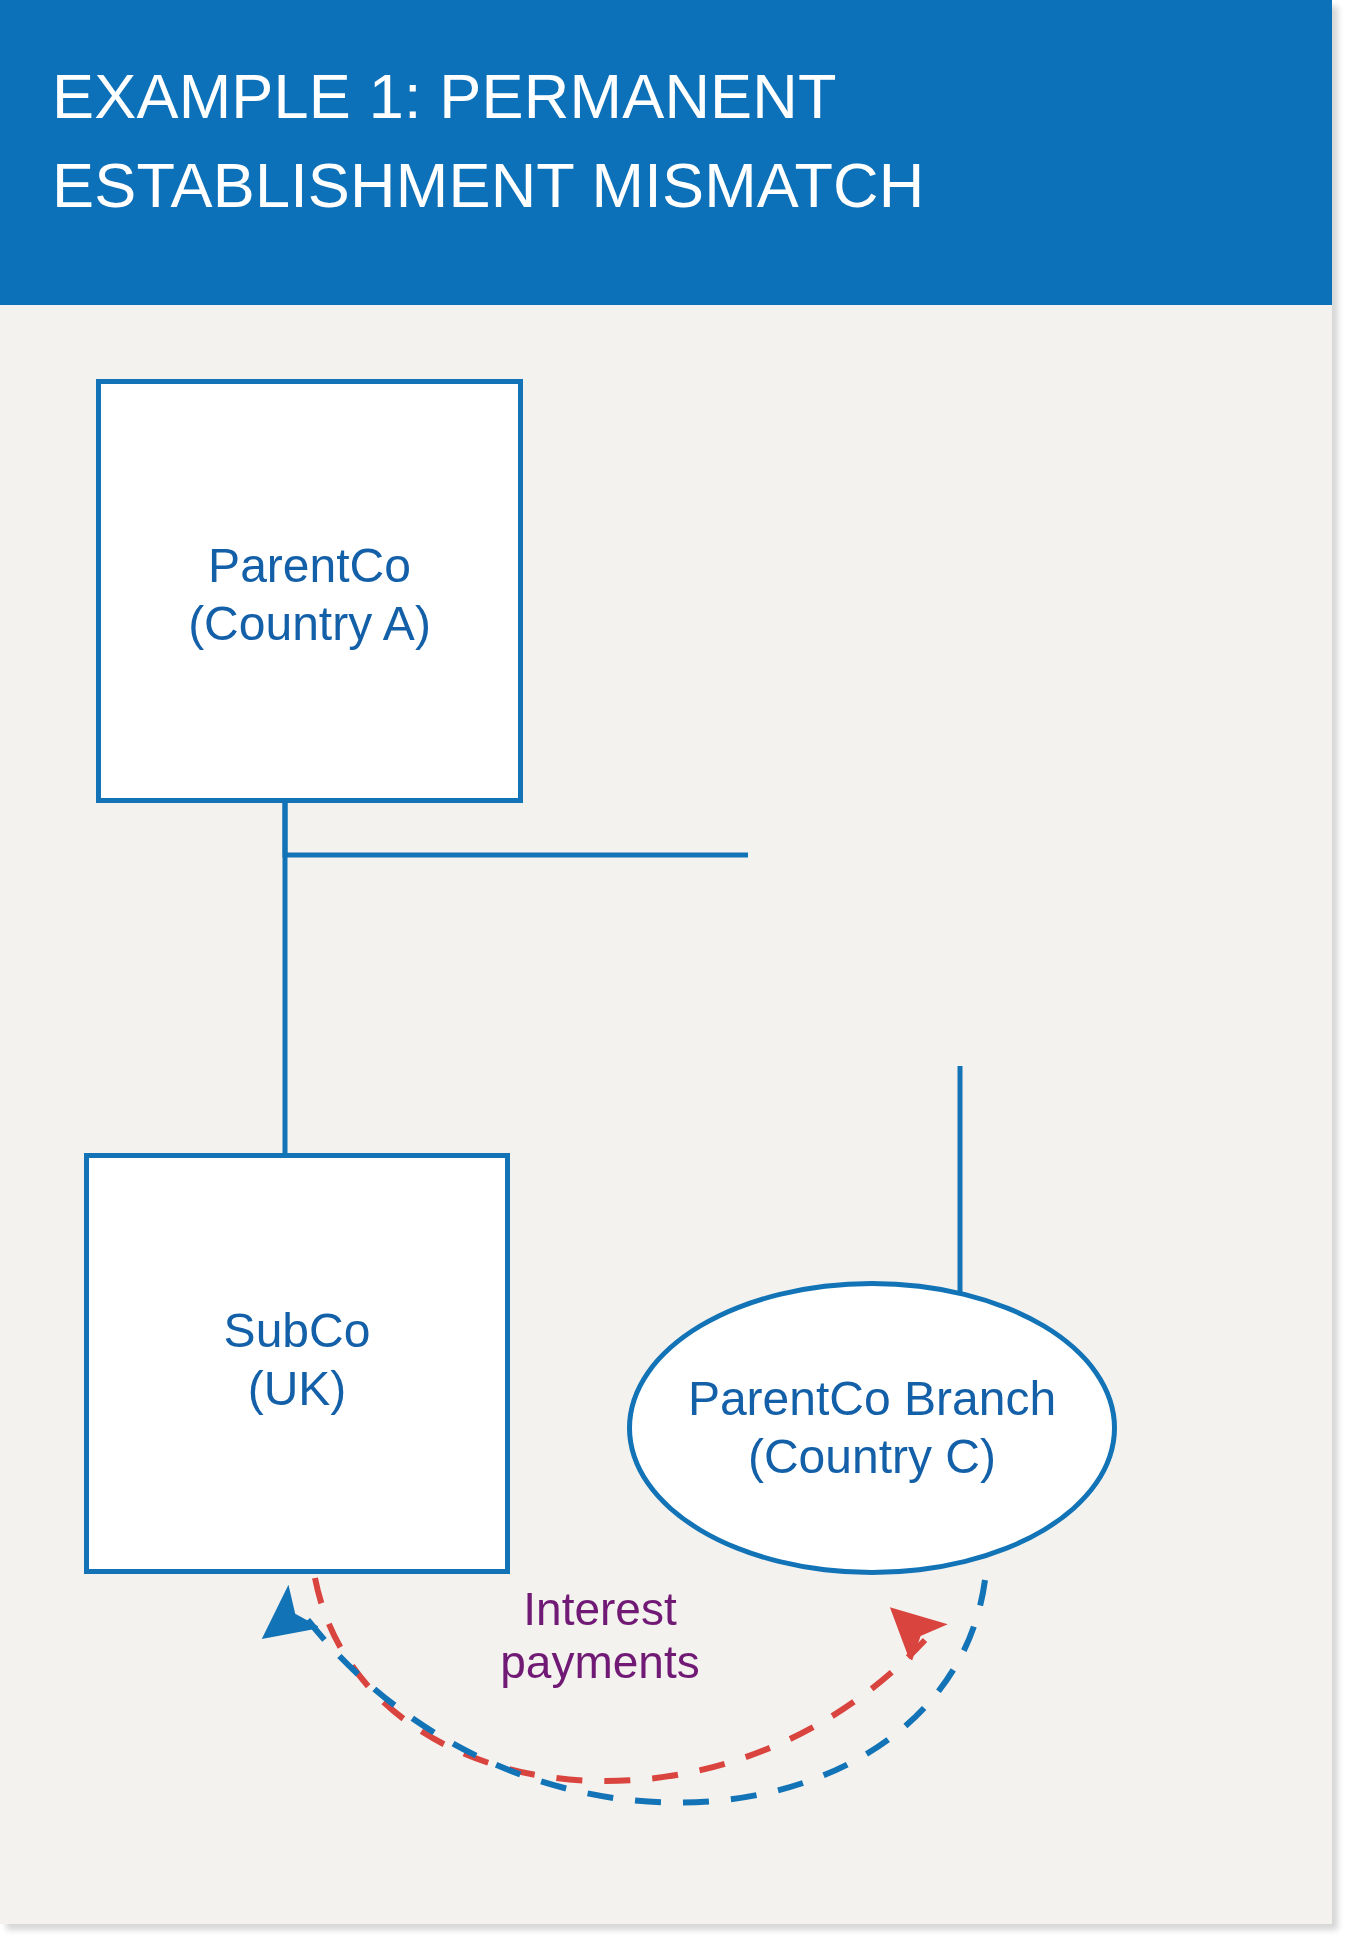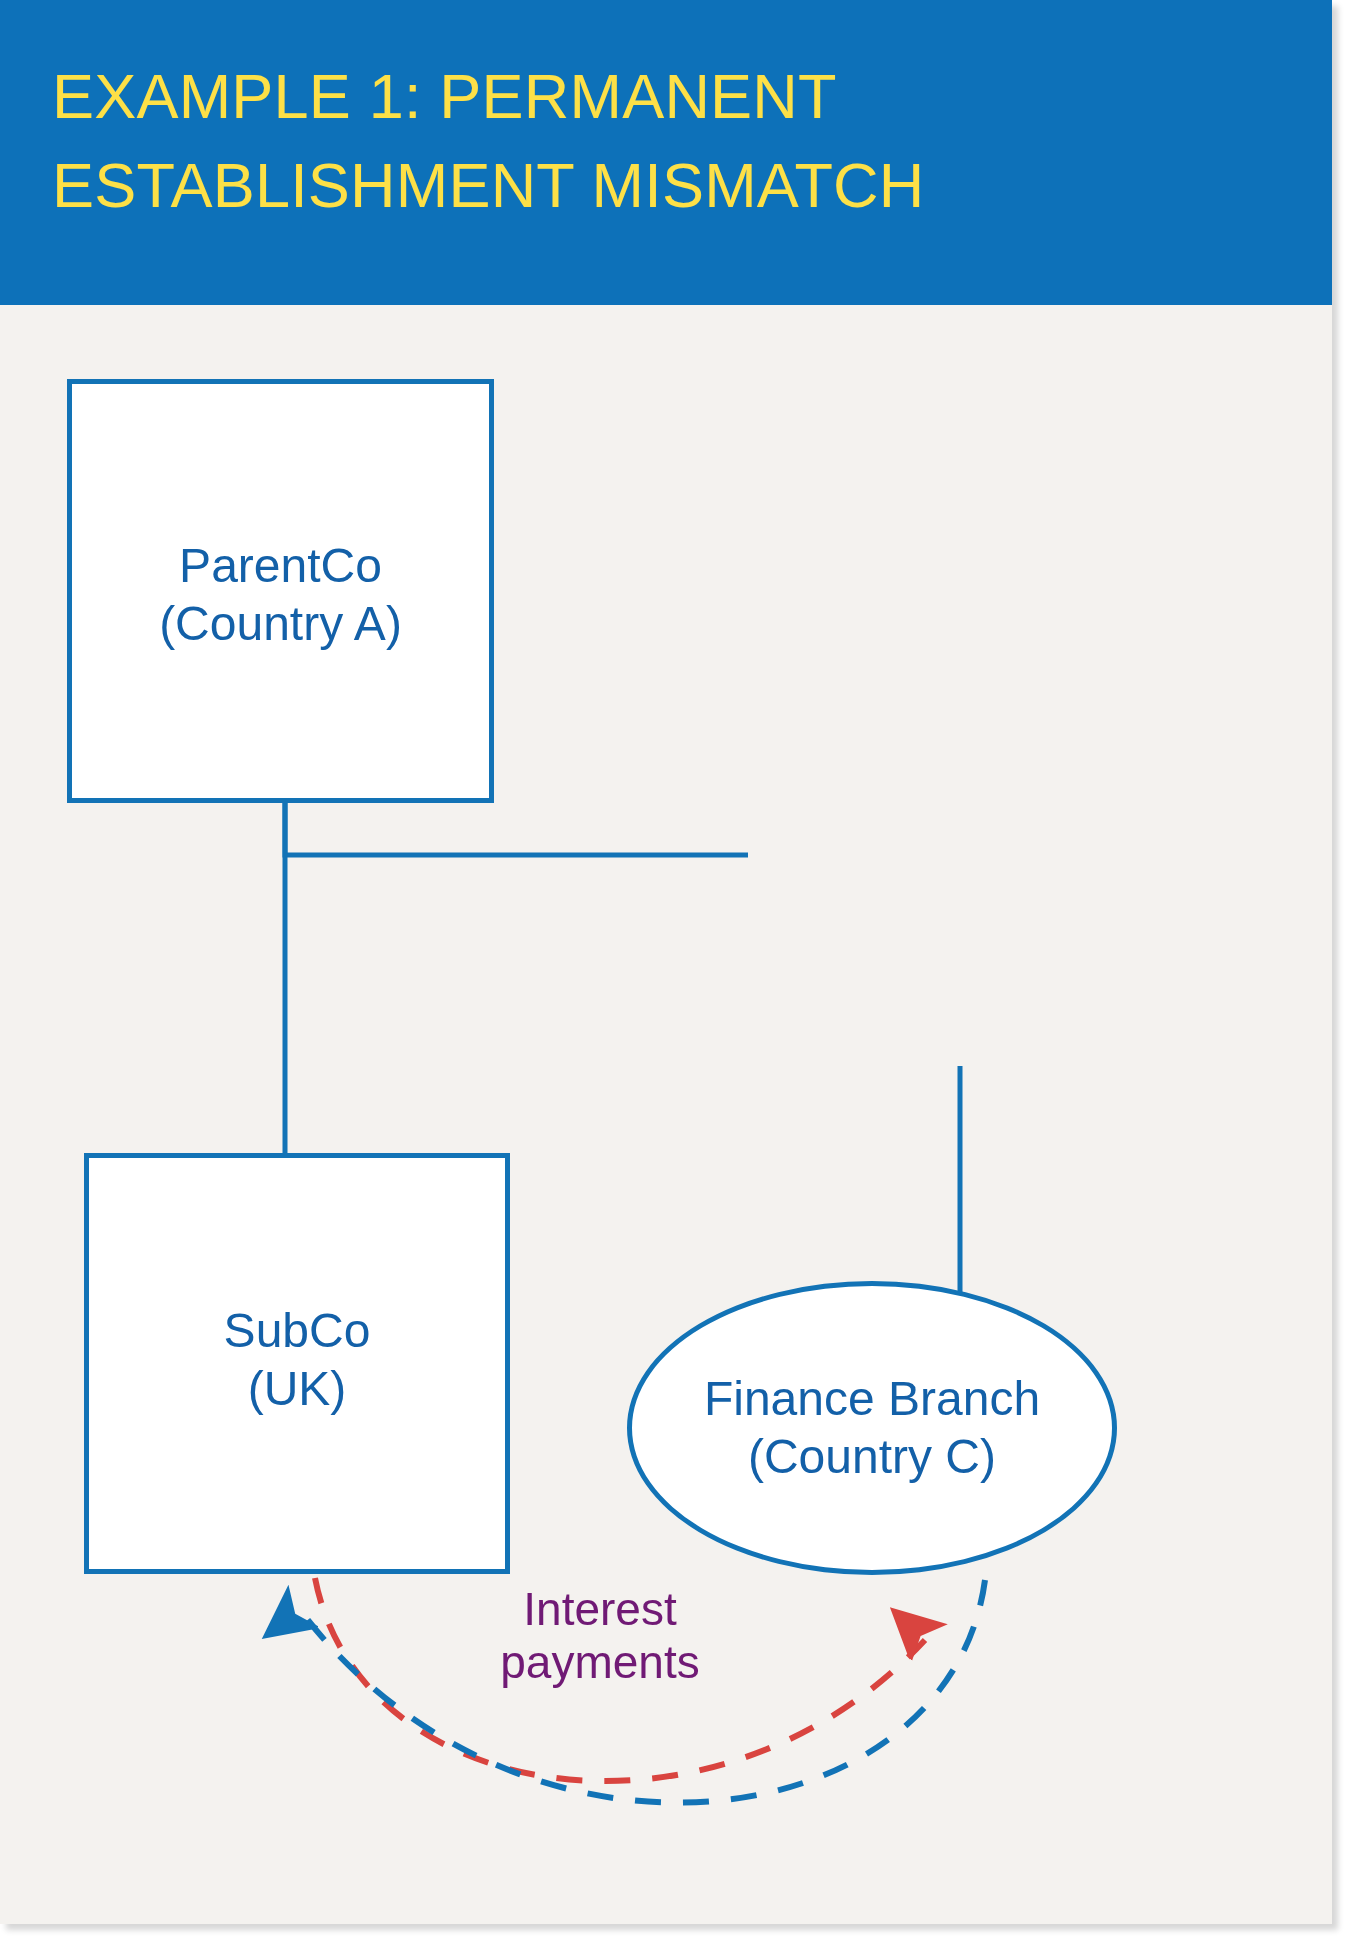--- a/index.html
+++ b/index.html
@@ -39,21 +39,21 @@
     width: 1332px;
     height: 305px;
     background: #0D71B9;
   }
 
   #header-title {
     position: absolute;
     left: 52px;
     top: 52px;
     width: 1240px;
-    color: #fde047;
+    color: #ffffff;
     font-size: 63px;
     line-height: 1.42;
     font-weight: 400;
     letter-spacing: 0.2px;
     white-space: pre-line;
   }
 
   #canvas {
     position: absolute;
     left: 0;
@@ -84,21 +84,21 @@
   }
 
   .node-label {
     color: #1360A8;
     font-size: 48px;
     line-height: 1.20;
     text-align: center;
     white-space: pre-line;
   }
 
-  #parentco { left: 67px;  top: 379px;  width: 427px; height: 424px; }
+  #parentco { left: 96px;  top: 379px;  width: 427px; height: 424px; }
   #parentco .node-label { transform: translateY(4px); }
 
   #subco    { left: 748px; top: 643px;  width: 423px; height: 423px; }
   #subco .node-label { transform: translateY(14px); }
 
   #ukco     { left: 84px;  top: 1153px; width: 426px; height: 421px; }
   #ukco .node-label { transform: translateY(-4px); }
 
   #finance  { left: 627px; top: 1281px; width: 490px; height: 294px; }
   #finance .node-label { transform: translateY(0px); }
@@ -164,21 +164,21 @@
 (Country A)</div>
     </div>
 
 
     <div id="ukco" class="node-box">
       <div class="node-label">SubCo
 (UK)</div>
     </div>
 
     <div id="finance" class="node-ellipse">
-      <div class="node-label">Finance Branch
+      <div class="node-label">ParentCo Branch
 (Country C)</div>
     </div>
 
     <div id="interest-label" class="edge-label">Interest
 payments</div>
 
 
   </div>
 </div>
 

